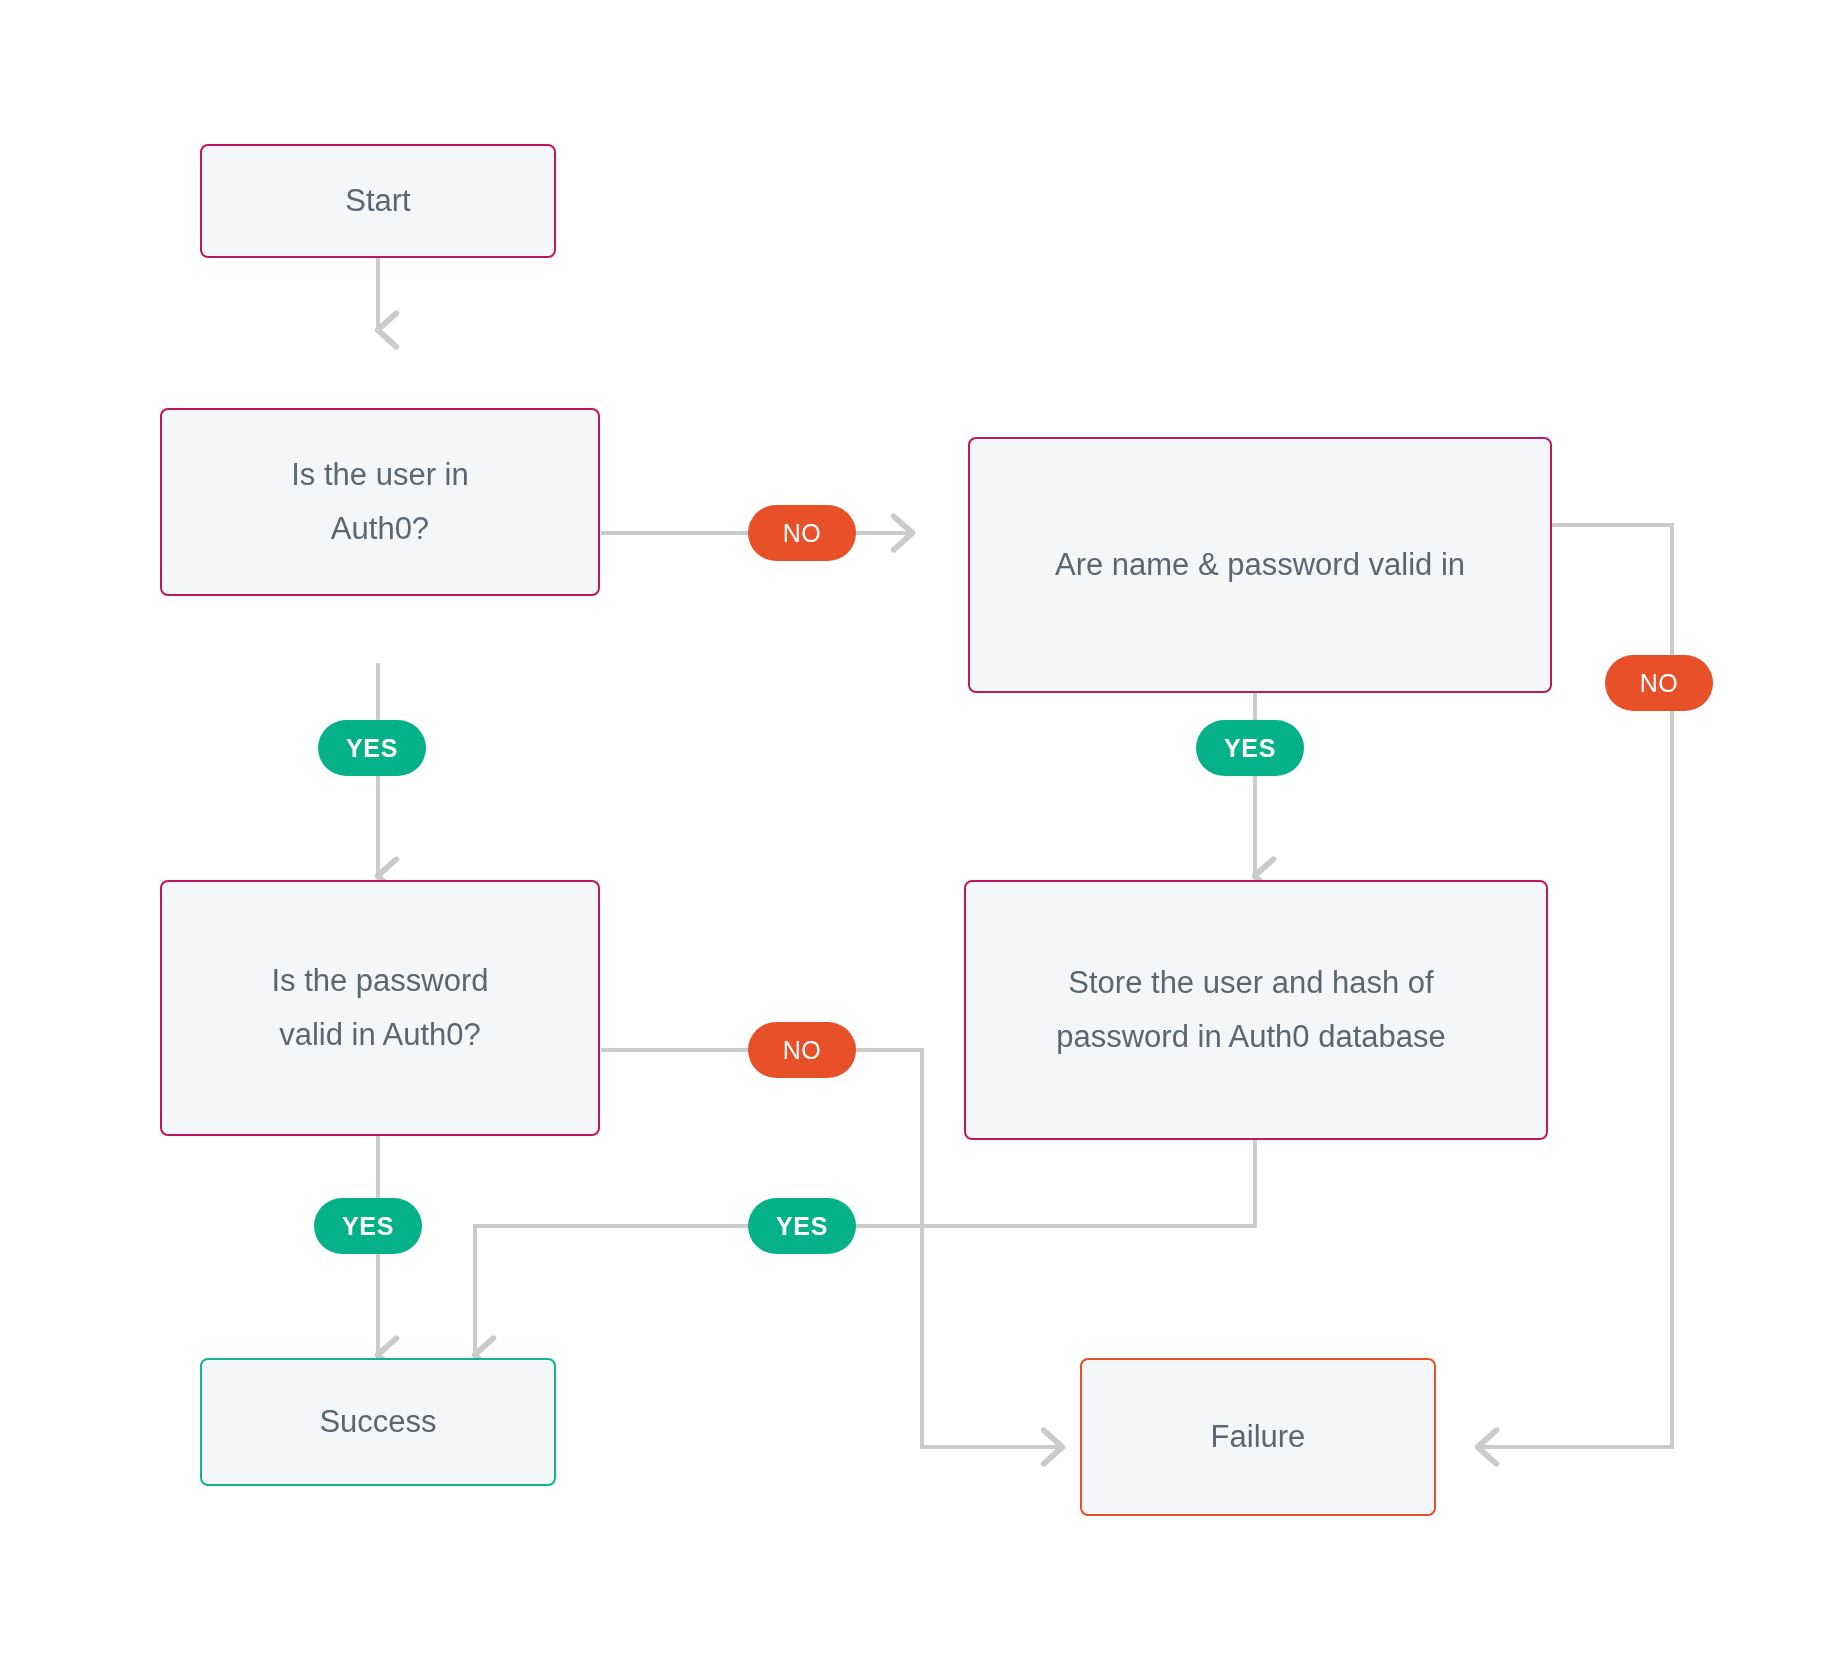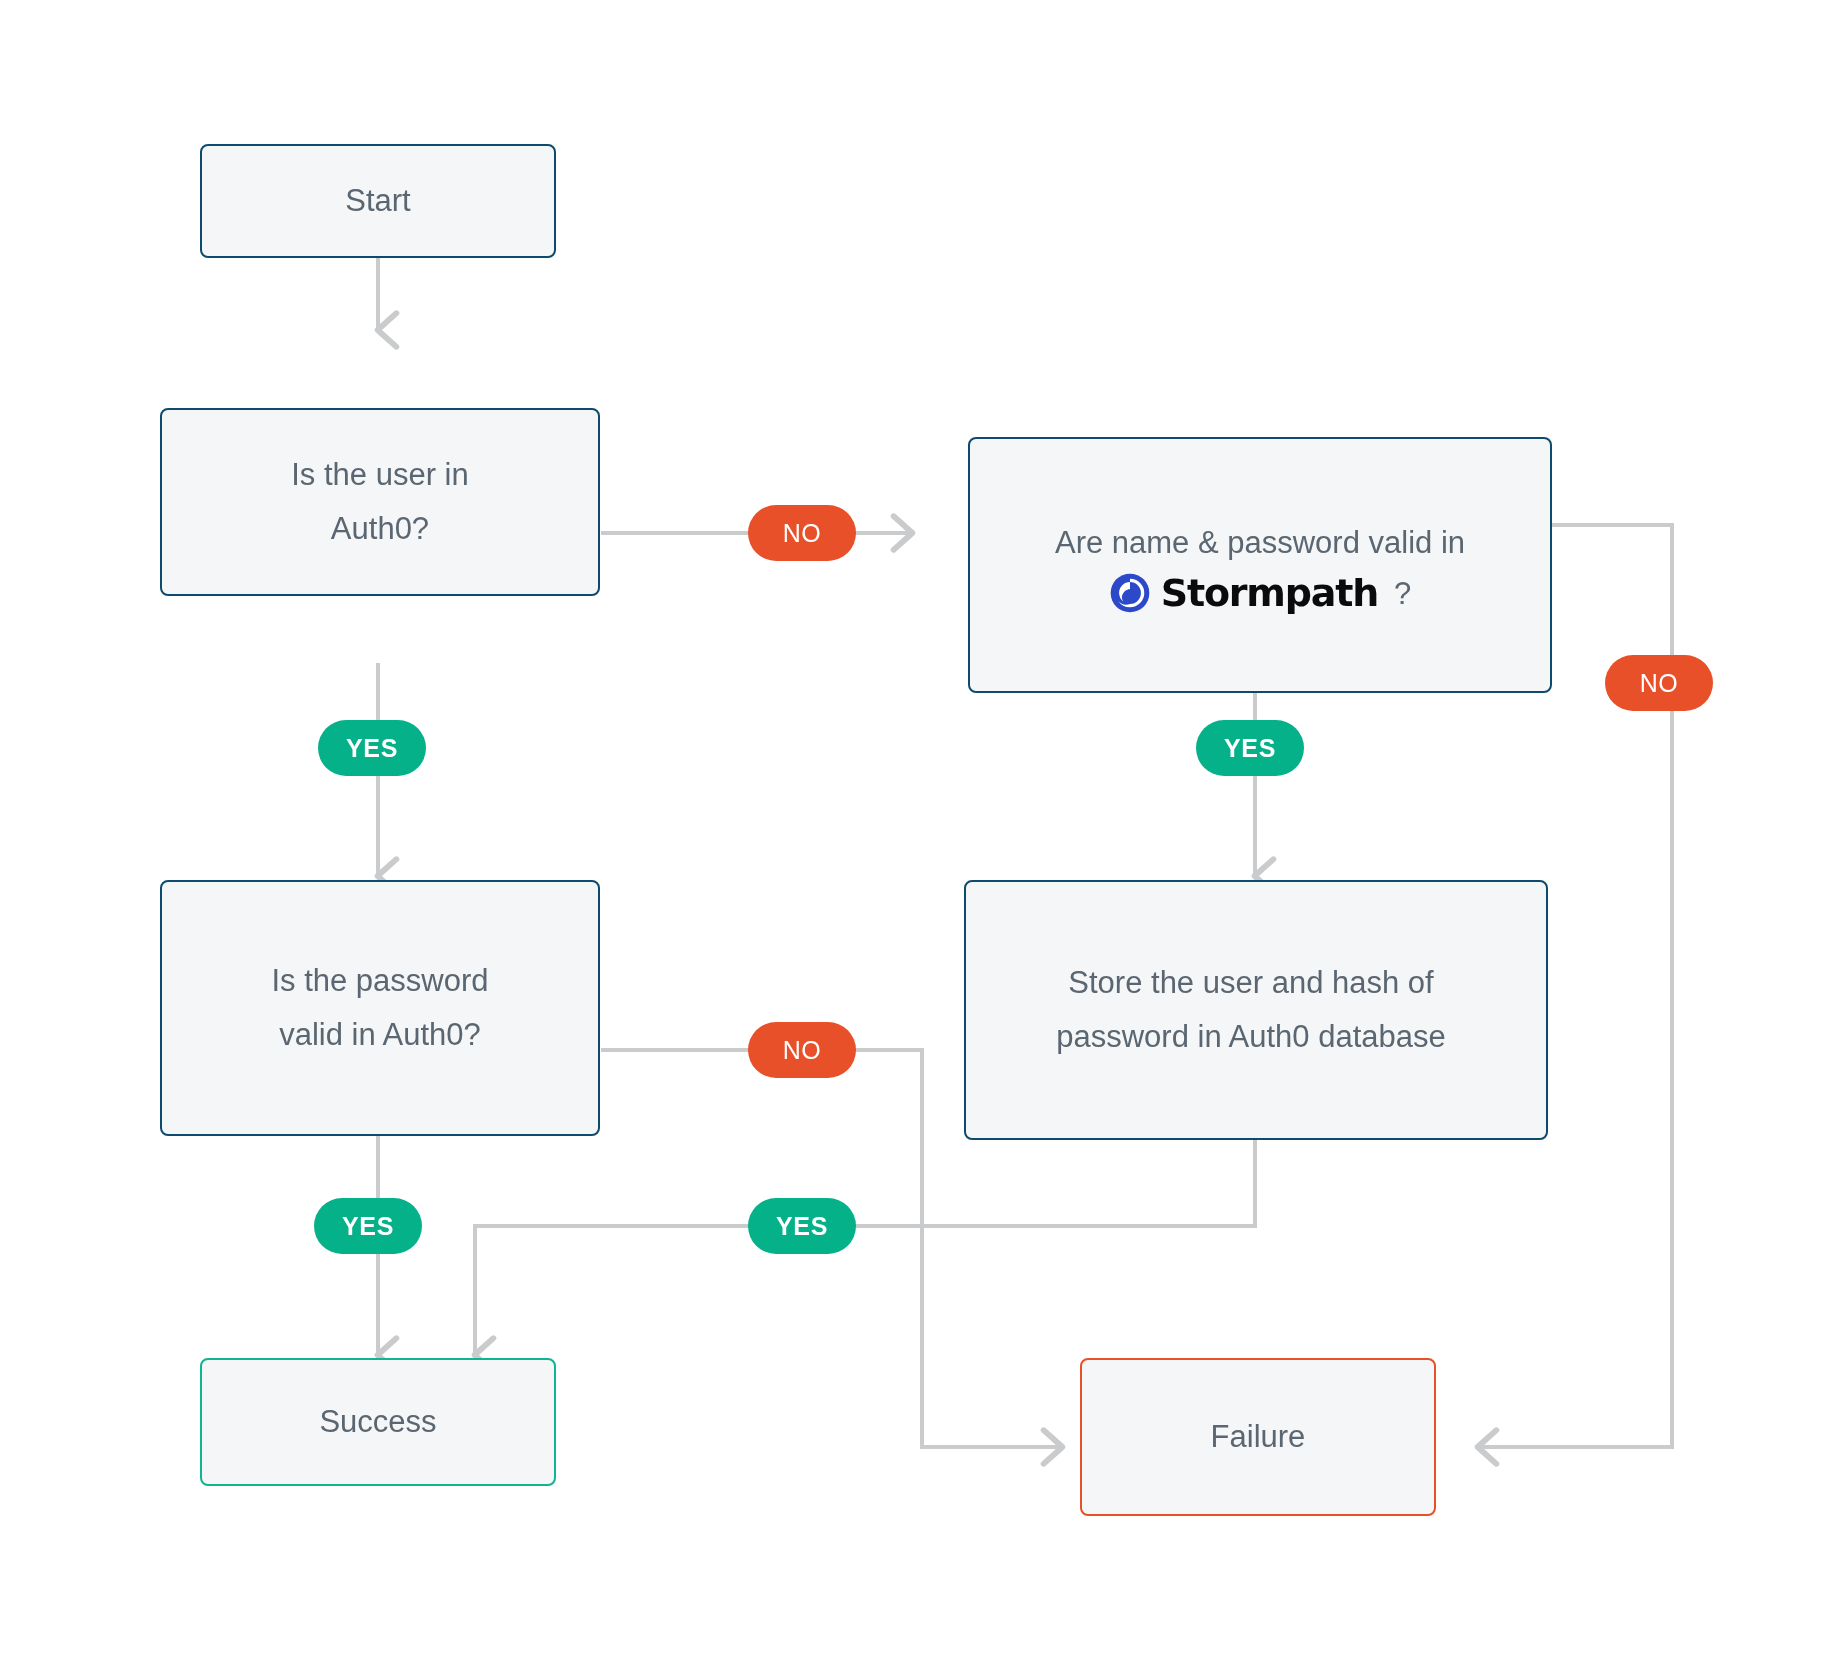--- a/index.html
+++ b/index.html
@@ -25,21 +25,21 @@
     width: 1846px;
     height: 1672px;
     pointer-events: none;
   }
 
   
   .node {
     position: absolute;
     box-sizing: border-box;
     background: #f5f6f7;
-    border: 2px solid #0c4a6e;
+    border: 2px solid #be185d;
     border-radius: 8px;
     display: flex;
     align-items: center;
     justify-content: center;
     text-align: center;
     color: #5a6671;
     font-size: 31px;
     line-height: 1.75;
     font-weight: 400;
     padding: 0 18px;
@@ -156,38 +156,20 @@
   <div class="node" style="left:160px; top:408px; width:440px; height:188px;">
     <span class="node-text">
       <span>Is the user in</span><br>
       <span>Auth0?</span>
     </span>
   </div>
 
   <div class="node" style="left:968px; top:404px; width:584px; height:256px;margin-top:33px;">
     <span class="node-text">
       <span>Are name &amp; password valid in</span>
-      <span class="stormpath-line">
-        <svg class="stormpath-mark" viewBox="0 0 100 100">
-          <circle cx="50" cy="50" r="46" fill="#2b49c8"></circle>
-          <path d="M50 16
-                   A34 34 0 0 1 84 50
-                   A34 34 0 0 1 50 84
-                   A34 34 0 0 1 22 69
-                   L22 69
-                   A26 26 0 0 0 50 76
-                   A26 26 0 0 0 76 50
-                   A26 26 0 0 0 50 24 Z" fill="#ffffff"></path>
-          <path d="M50 24 A26 26 0 0 0 24 50 A26 26 0 0 0 34 70
-                   A18 18 0 0 1 50 42 Z" fill="#ffffff"></path>
-          <circle cx="50" cy="50" r="9" fill="#2b49c8"></circle>
-        </svg>
-        <span class="stormpath-word">Stormpath</span>
-        <span class="stormpath-q">?</span>
-      </span>
     </span>
   </div>
 
   <div class="node" style="left:160px; top:880px; width:440px; height:256px;">
     <span class="node-text">
       <span>Is the password</span><br>
       <span>valid in Auth0?</span>
     </span>
   </div>
 

